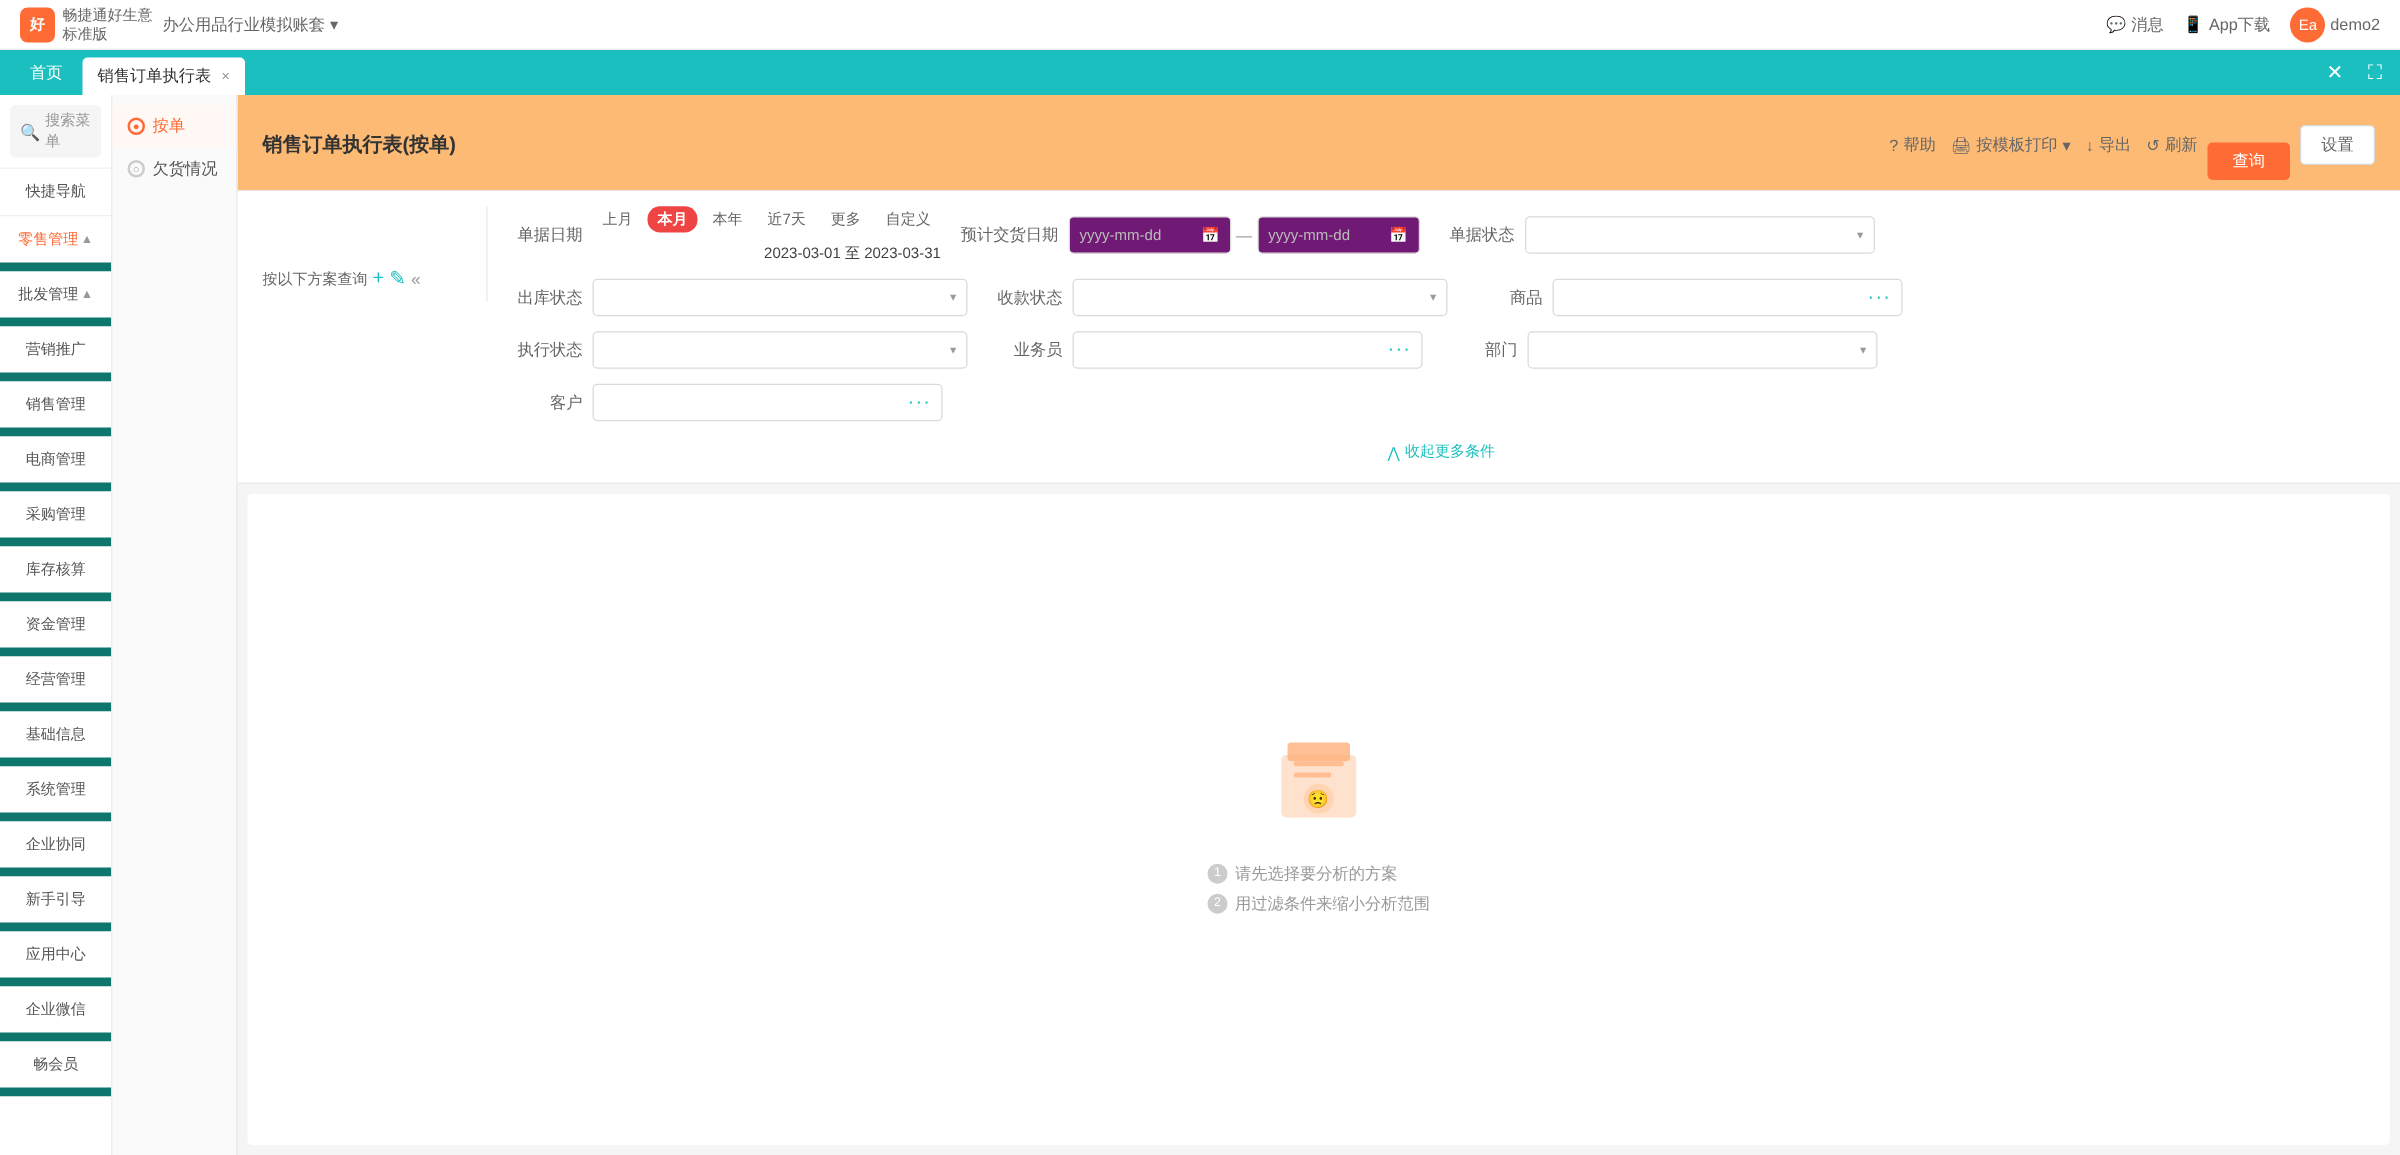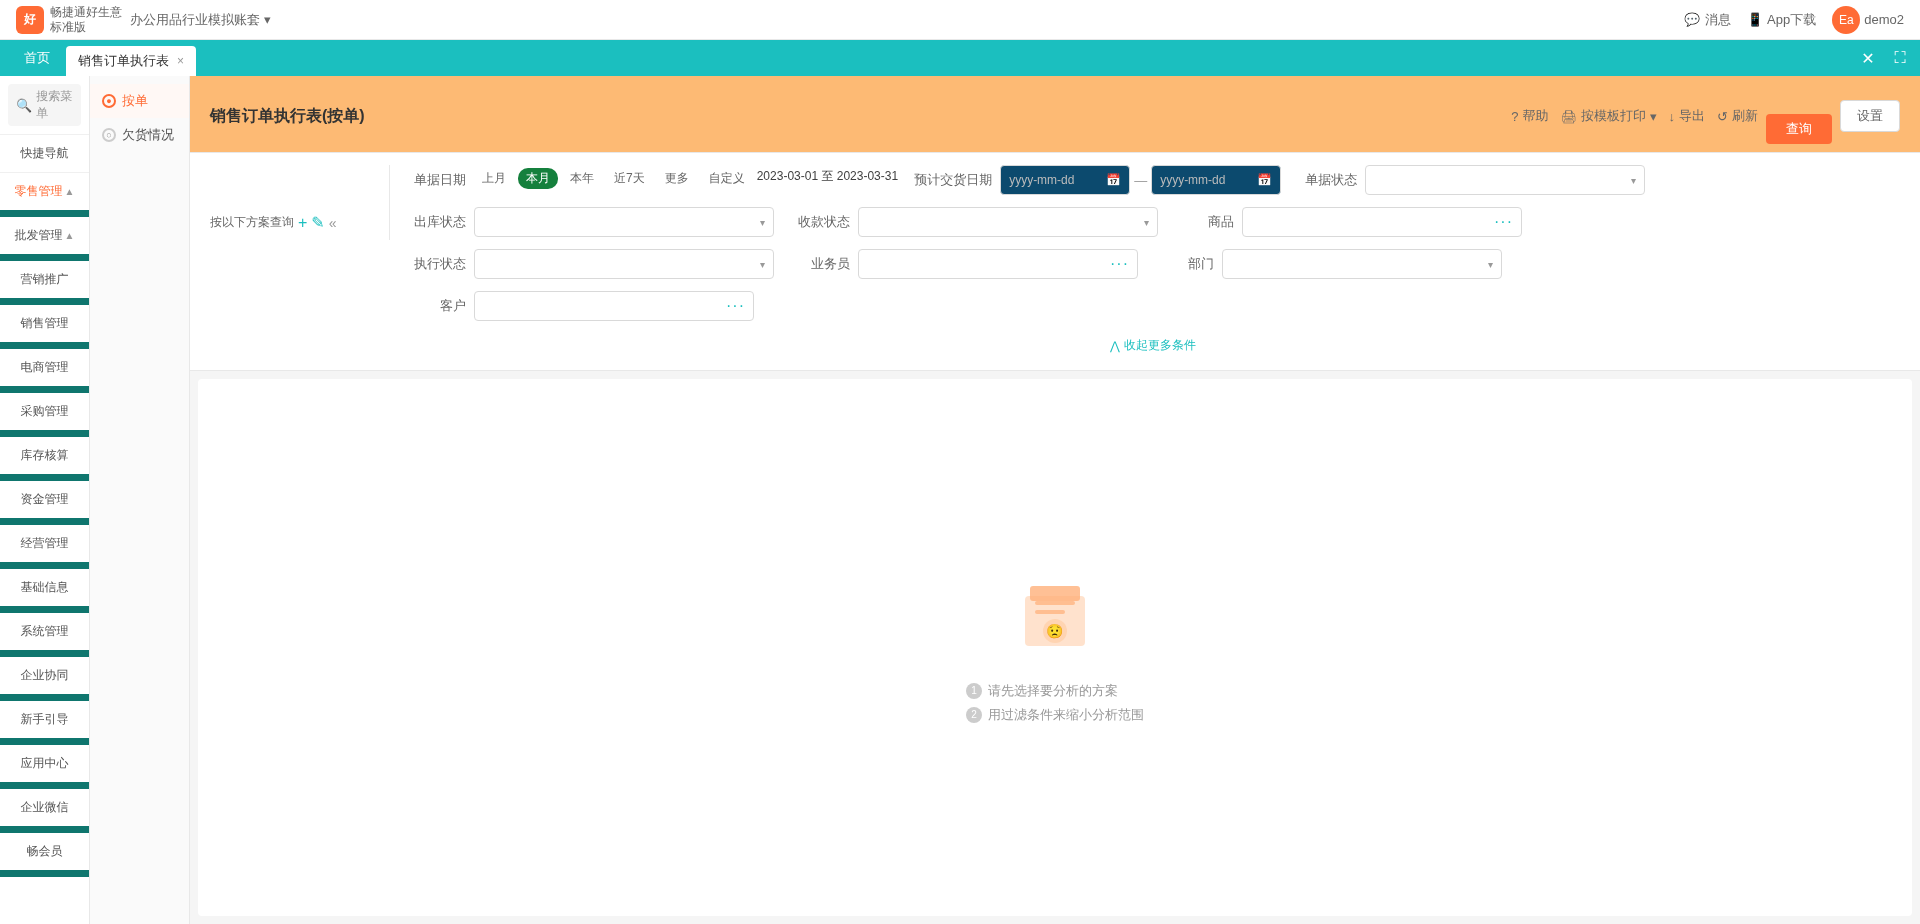--- a/index.html
+++ b/index.html
@@ -143,28 +143,28 @@
     .filter-scheme-title { font-size: 12px; color: #666; margin-bottom: 8px; display: flex; align-items: center; gap: 4px; margin-top: 48px; }
     .scheme-btn { color: #1bbfbf; cursor: pointer; font-size: 16px; }
     .scheme-collapse { color: #999; cursor: pointer; font-size: 14px; }
     .filter-fields { flex: 1; padding-left: 16px; }
     .filter-row { display: flex; align-items: center; gap: 16px; margin-bottom: 12px; }
     .filter-item { display: flex; align-items: center; gap: 8px; min-width: 320px; }
     .filter-label { font-size: 13px; color: #666; white-space: nowrap; min-width: 60px; text-align: right; }
     .filter-input { flex: 1; height: 30px; border: 1px solid #d9d9d9; border-radius: 4px; padding: 0 8px; font-size: 12px; color: #333; display: flex; align-items: center; justify-content: space-between; cursor: pointer; background: white; }
     .filter-input-wide { min-width: 280px; }
     .filter-date-range { display: flex; align-items: center; gap: 4px; }
-    .filter-date-input { width: 130px; height: 30px; border: 1px solid #d9d9d9; border-radius: 4px; padding: 0 8px; font-size: 12px; color: #999; display: flex; align-items: center; justify-content: space-between; cursor: pointer; background: #0c4a6e; }
+    .filter-date-input { width: 130px; height: 30px; border: 1px solid #d9d9d9; border-radius: 4px; padding: 0 8px; font-size: 12px; color: #999; display: flex; align-items: center; justify-content: space-between; cursor: pointer; background: #701a75; }
     .date-sep { color: #999; }
     .filter-select { min-width: 300px; height: 30px; border: 1px solid #d9d9d9; border-radius: 4px; padding: 0 8px; font-size: 12px; display: flex; align-items: center; justify-content: space-between; cursor: pointer; background: white; }
     .chevron-down { color: #999; font-size: 10px; }
     .dots-btn { color: #1bbfbf; cursor: pointer; font-size: 16px; letter-spacing: 1px; }
     .date-tags { display: flex; align-items: center; gap: 4px; margin-bottom: 4px; }
     .date-tag { padding: 2px 8px; border-radius: 3px; font-size: 12px; cursor: pointer; color: #666; }
-    .date-tag.active { background: #15803d; color: white; border-radius: 10px; }
+    .date-tag.active { background: #ef4444; color: white; border-radius: 10px; font-weight: bold; }
     .date-range-text { font-size: 12px; color: #404040; }
     .filter-actions-row { text-align: center; padding: 4px 0; }
     .collapse-btn { color: #1bbfbf; font-size: 12px; cursor: pointer; display: inline-flex; align-items: center; gap: 4px; }
 
     
     .content-body {
       flex: 1;
       display: flex;
       align-items: center;
       justify-content: center;
@@ -319,21 +319,21 @@
             <span class="scheme-collapse">«</span>
           </div>
         </div>
 
         <div class="filter-fields">
 
           <div class="filter-row">
 
             <div class="filter-item">
               <span class="filter-label">单据日期</span>
-              <div style="display:flex; flex-direction:row; gap:4px;">
+              <div style="display:flex; flex-direction:column; gap:4px;align-items:flex-end;">
                 <div class="date-tags">
                   <span class="date-tag">上月</span>
                   <span class="date-tag active">本月</span>
                   <span class="date-tag">本年</span>
                   <span class="date-tag">近7天</span>
                   <span class="date-tag">更多</span>
                   <span class="date-tag">自定义</span>
                 </div>
                 <div class="date-range-text">2023-03-01 至 2023-03-31</div>
               </div>

